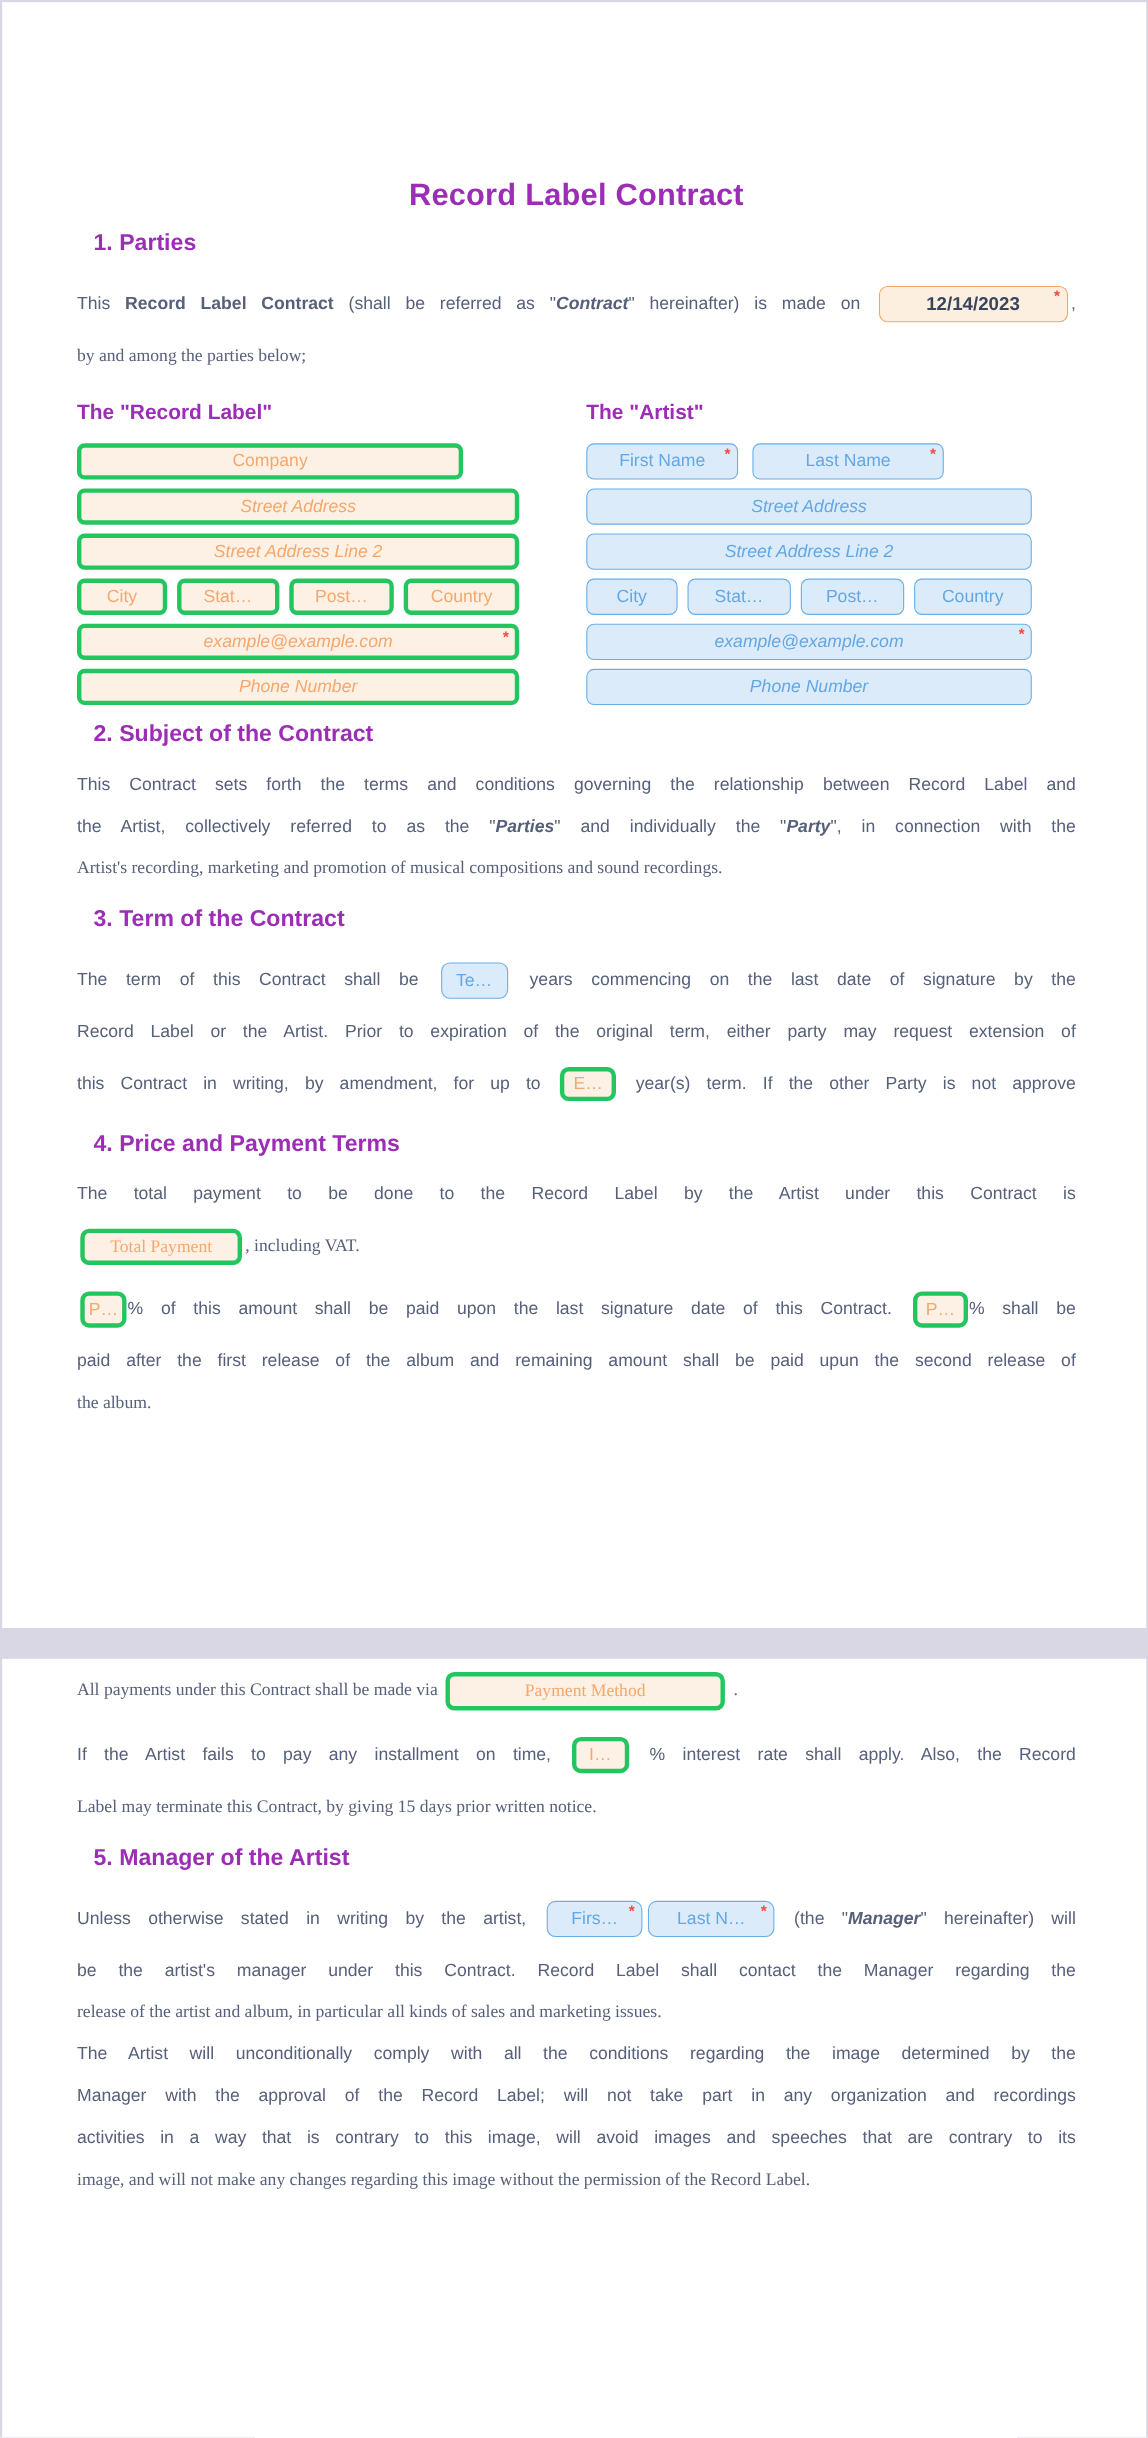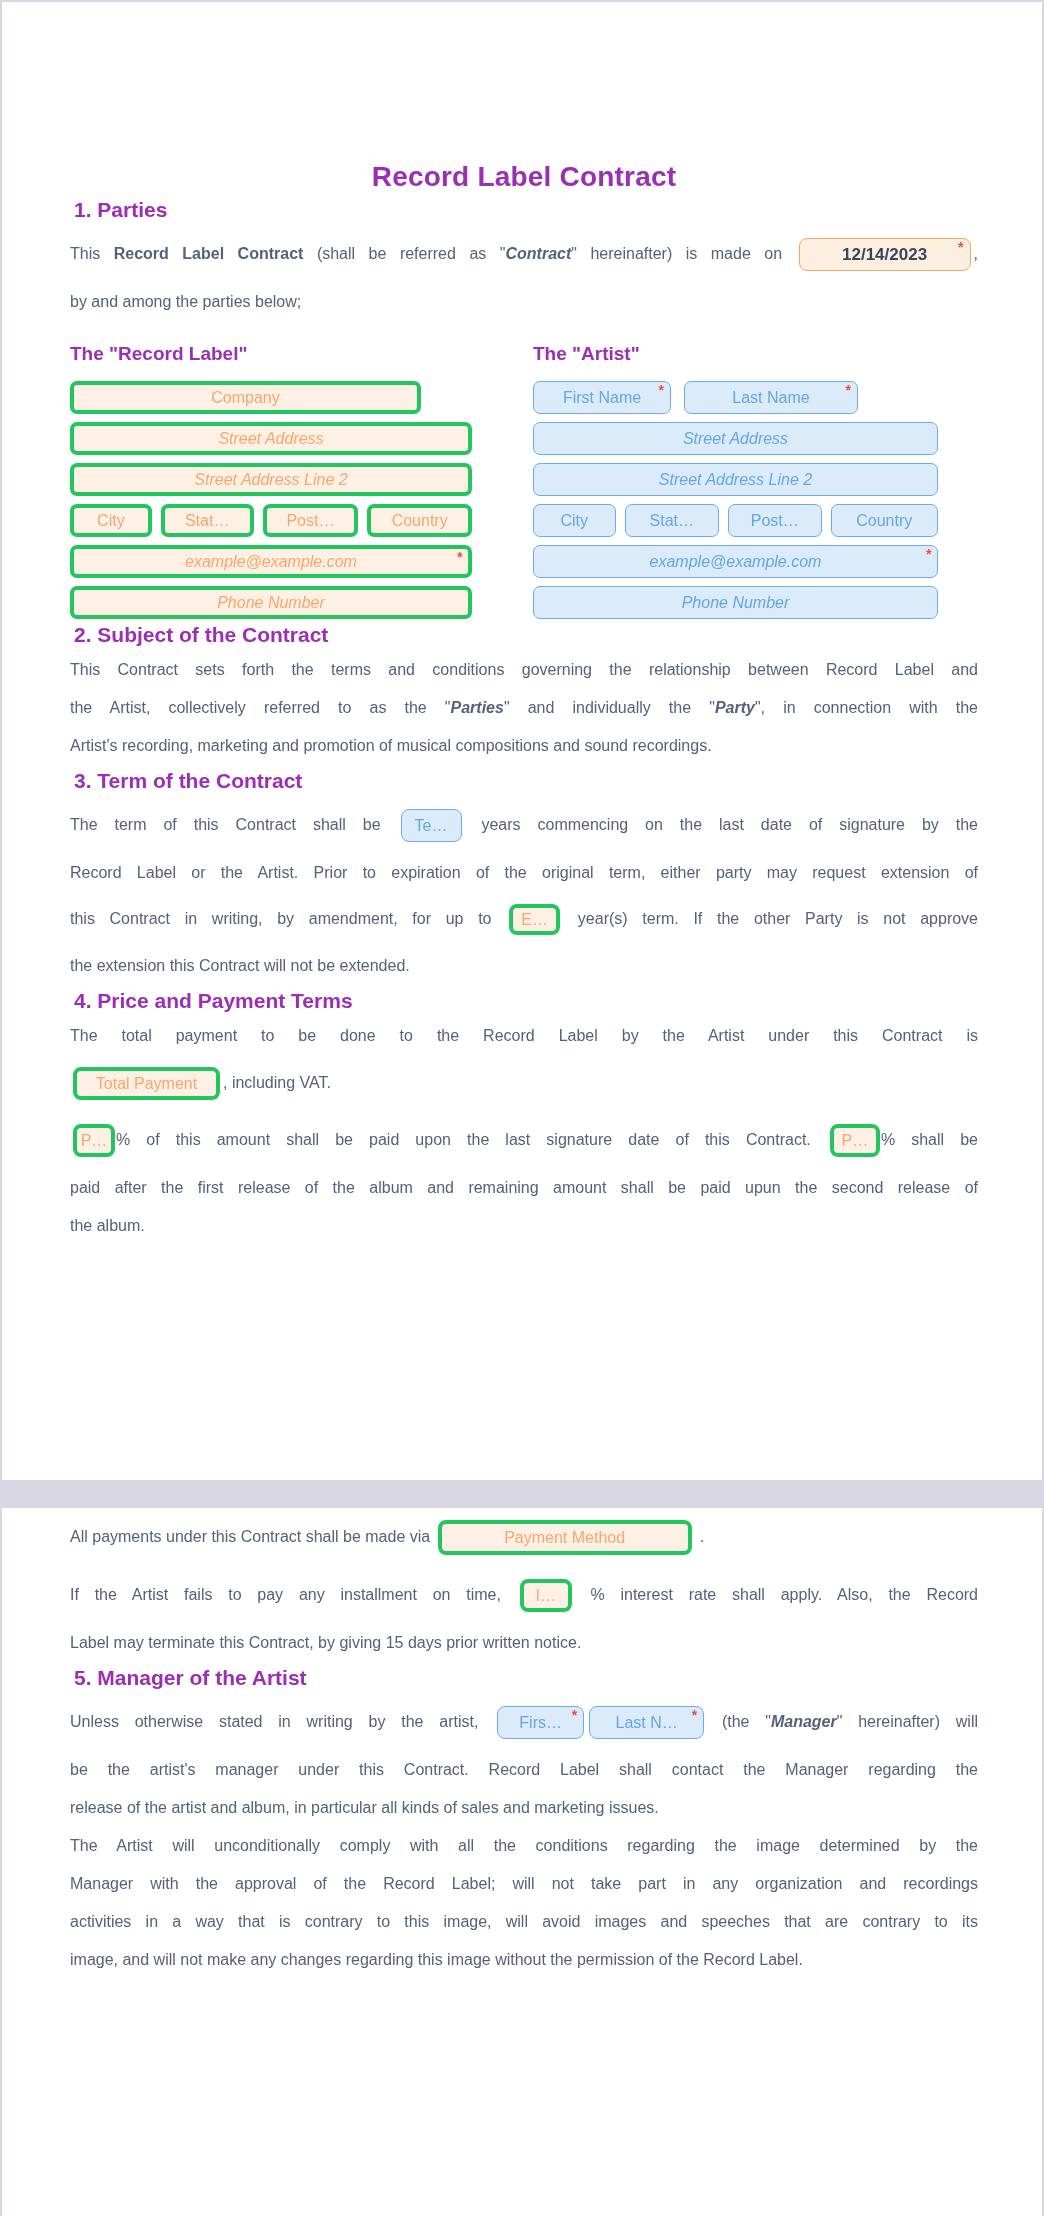--- a/index.html
+++ b/index.html
@@ -21,34 +21,34 @@
   .page-gap { height:28px; }
   .page2 { height:708px; }
 
   .doc-title {
     margin:158px 0 0 0;
     font-size:28px; line-height:34px; font-weight:bold;
     color:#9c2db5; text-align:center; letter-spacing:.2px;
   }
   h2.sec {
     font-size:21px; line-height:24px; font-weight:bold;
-    color:#9c2db5; margin:4px;
+    color:#9c2db5; margin:15px;
   }
   .mt-parties   { margin-top:26px; }
   .mt-subject   { margin-top:21px; }
   .mt-term      { margin-top:50px; }
   .mt-payment   { margin-top:47px; }
   .mt-manager   { margin-top:44px; }
 
   p.body {
     font-size:16px; line-height:38px; color:#57607a;
     margin:0; text-align:justify;
   }
   .jline { display:block; text-align:justify; text-align-last:justify; }
-  .jline.last { text-align-last:left; }
+  .jline.last { text-align-last:left;font-family:Liberation Serif, serif; }
   b.bi { font-style:italic; }
 
   
   .p-intro    { margin-top:10px; }
   .p-subject  { margin-top:16px; }
   .p-term     { margin-top:20px; }
   .p-pay1     { margin-top:18px; }
   .p-pay2     { margin-top:29px; }
   .p-pay3     { margin-top:124px; }
   .p-pay4     { margin-top:39px; }
@@ -215,21 +215,20 @@
 
   <h2 class="sec mt-term">3. Term of the Contract</h2>
   <p class="body p-term">
     <span class="jline"><span>The term of this Contract shall be </span><span class="ifld blue term-years">
           <span>Te…</span>
         </span><span> years commencing on the last date of signature by the</span></span>
     <span class="jline"><span>Record Label or the Artist. Prior to expiration of the original term, either party may request extension of</span></span>
     <span class="jline"><span>this Contract in writing, by amendment, for up to </span><span class="ifld orange ext-years">
           <span>E…</span>
         </span><span> year(s) term. If the other Party is not approve</span></span>
-    <span class="jline last"><span>the extension this Contract will not be extended.</span></span>
   </p>
 
   <h2 class="sec mt-payment">4. Price and Payment Terms</h2>
   <p class="body p-pay1">
     <span class="jline"><span>The total payment to be done to the Record Label by the Artist under this Contract is</span></span>
     <span class="jline last"><span class="ifld orange total-pay">
           <span>Total Payment</span>
         </span><span>, including VAT.</span></span>
   </p>
   <p class="body p-pay2">

